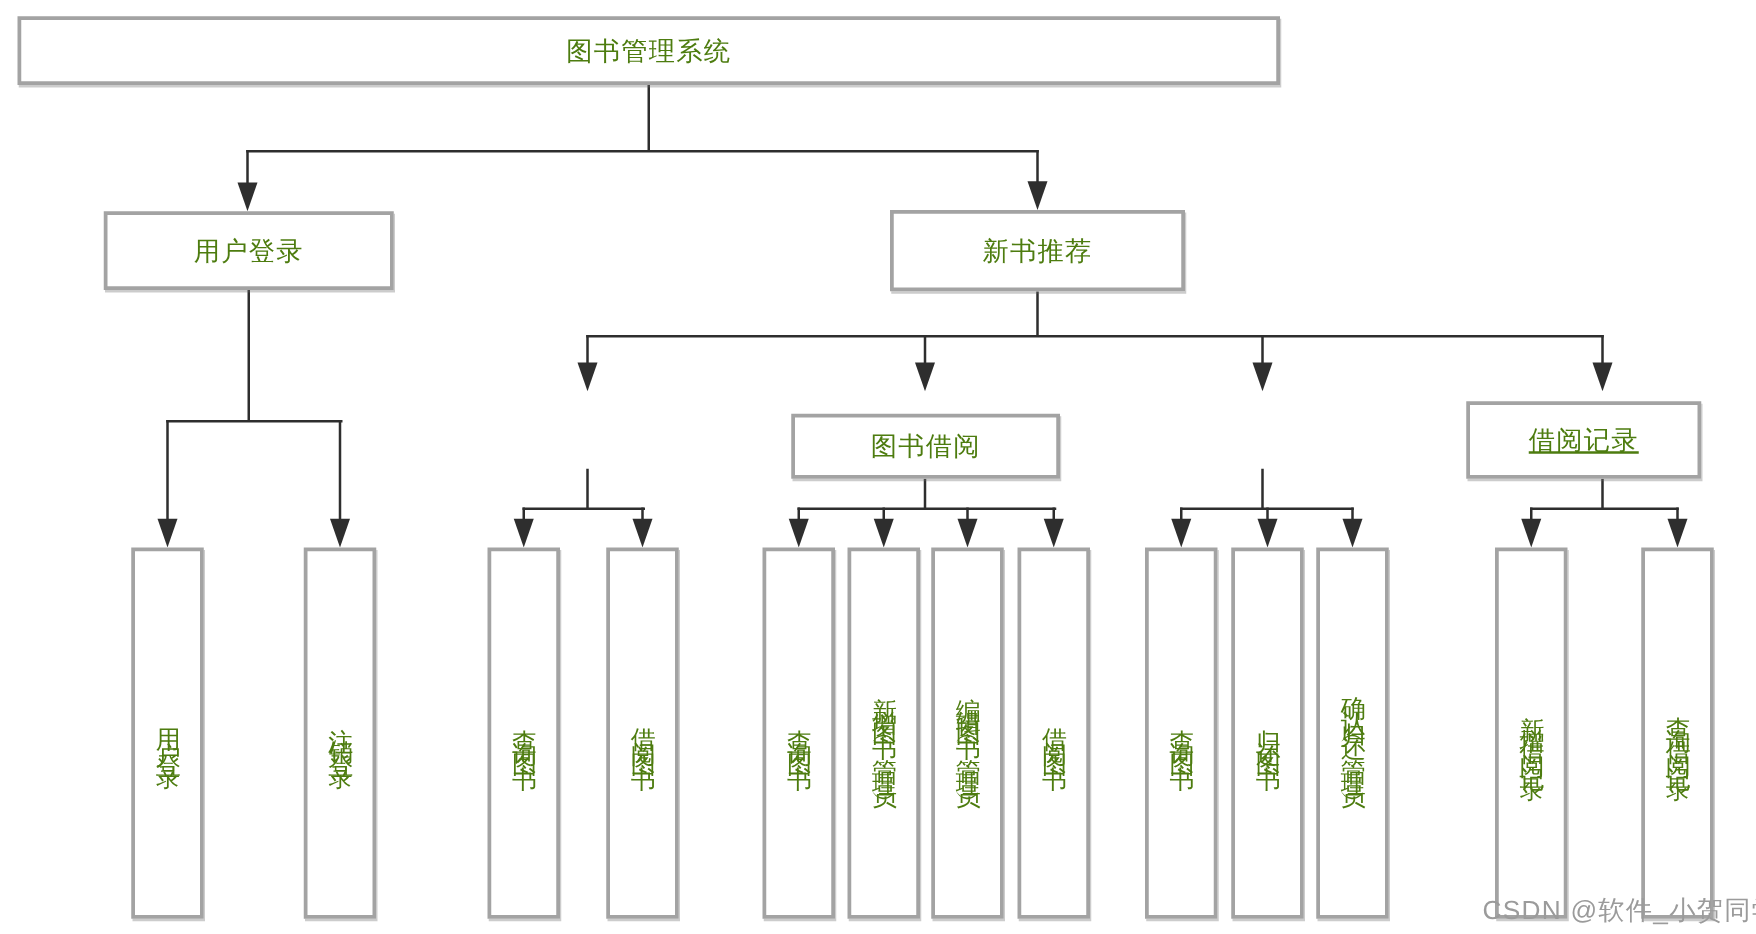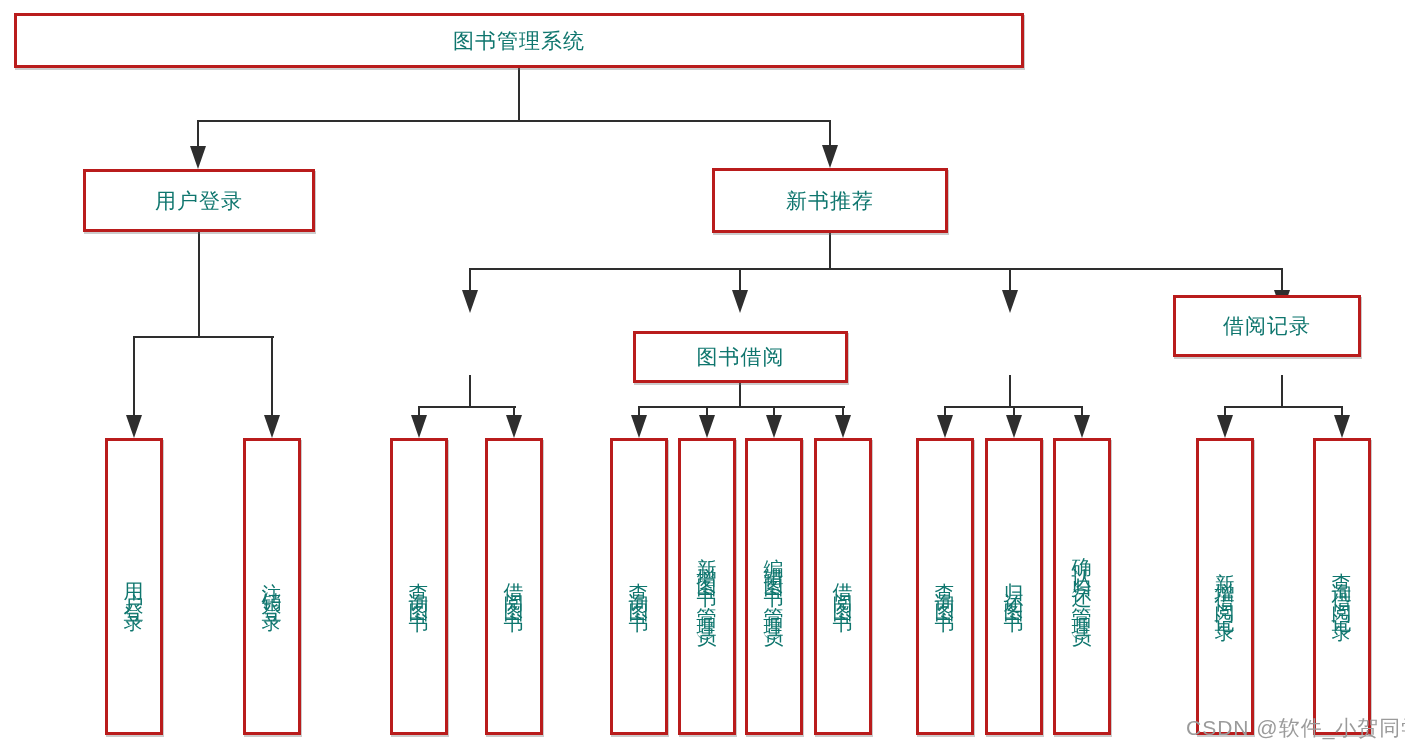--- a/index.html
+++ b/index.html
@@ -8,23 +8,23 @@
     background:#ffffff;
     font-family:"Liberation Sans", sans-serif;
     position:relative;
     overflow:hidden;
   }
   .canvas{position:absolute;left:0;top:0;width:1405px;height:747px;}
   .node{
     position:absolute;
     box-sizing:border-box;
     background:#ffffff;
-    border:3px solid #b91c1c;
+    border:3px solid #a3a3a3;
     box-shadow:1px 2px 0 rgba(110,110,110,0.35);
-    color:#0f766e;
+    color:#4d7c0f;
     display:flex;align-items:center;justify-content:center;
     font-size:21px;
     letter-spacing:1px;
     text-align:center;
     z-index:2;
   }
   .node.v{
     writing-mode:vertical-rl;
     font-size:20px;
     letter-spacing:10px;
@@ -78,21 +78,21 @@
   <div class="vline" style="left:469px;top:268px;height:24px;"></div>
   <div class="arrow" style="left:462px;top:290px;"></div>
   <div class="vline" style="left:739px;top:268px;height:24px;"></div>
   <div class="arrow" style="left:732px;top:290px;"></div>
   <div class="vline" style="left:1009px;top:268px;height:24px;"></div>
   <div class="arrow" style="left:1002px;top:290px;"></div>
   <div class="vline" style="left:1281px;top:268px;height:24px;"></div>
   <div class="arrow" style="left:1274px;top:290px;"></div>
 
   <div class="node" style="left:633px;top:331px;width:215px;height:52px;">图书借阅</div>
-  <div class="node" style="left:1173px;top:295px;width:188px;height:62px;">借阅记录</div>
+  <div class="node" style="left:1173px;top:321px;width:188px;height:62px;text-decoration:underline;">借阅记录</div>
 
   <div class="vline" style="left:469px;top:375px;height:33px;"></div>
   <div class="hline" style="left:418px;top:406px;width:98px;"></div>
   <div class="vline" style="left:418px;top:406px;height:11px;"></div>
   <div class="arrow" style="left:411px;top:415px;"></div>
   <div class="vline" style="left:513px;top:406px;height:11px;"></div>
   <div class="arrow" style="left:506px;top:415px;"></div>
 
   <div class="vline" style="left:739px;top:375px;height:33px;"></div>
   <div class="hline" style="left:638px;top:406px;width:207px;"></div>

